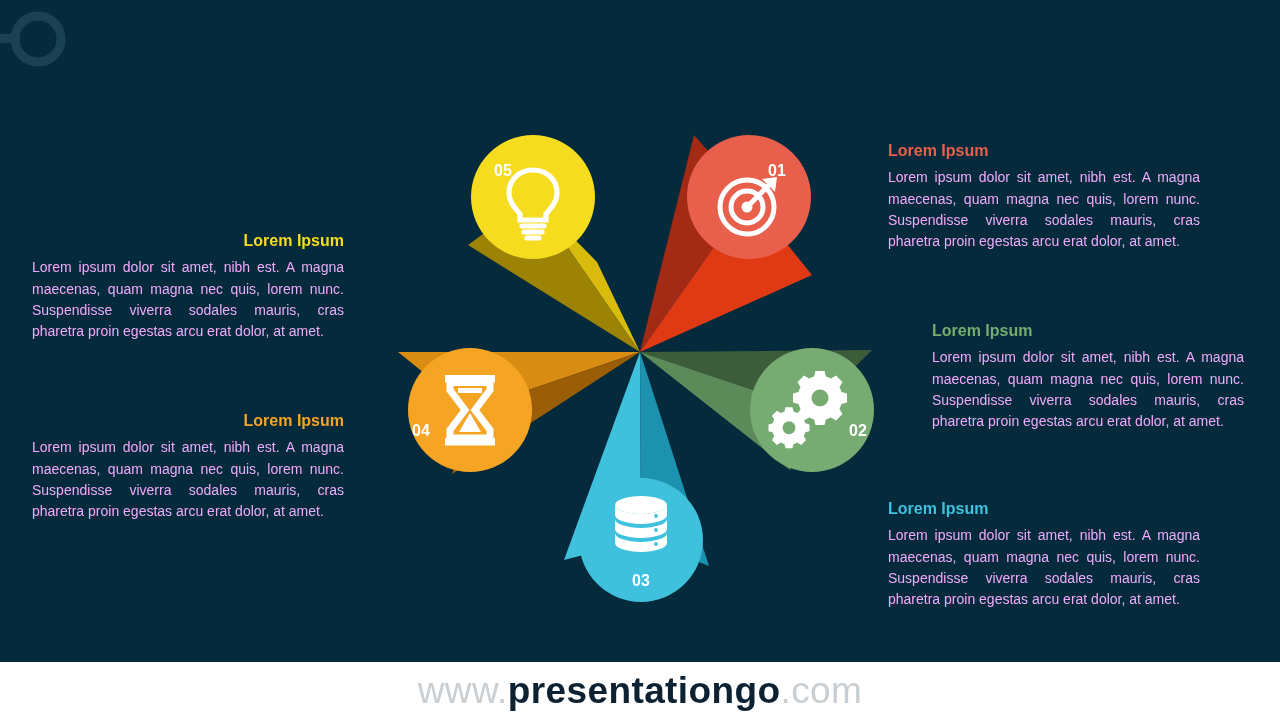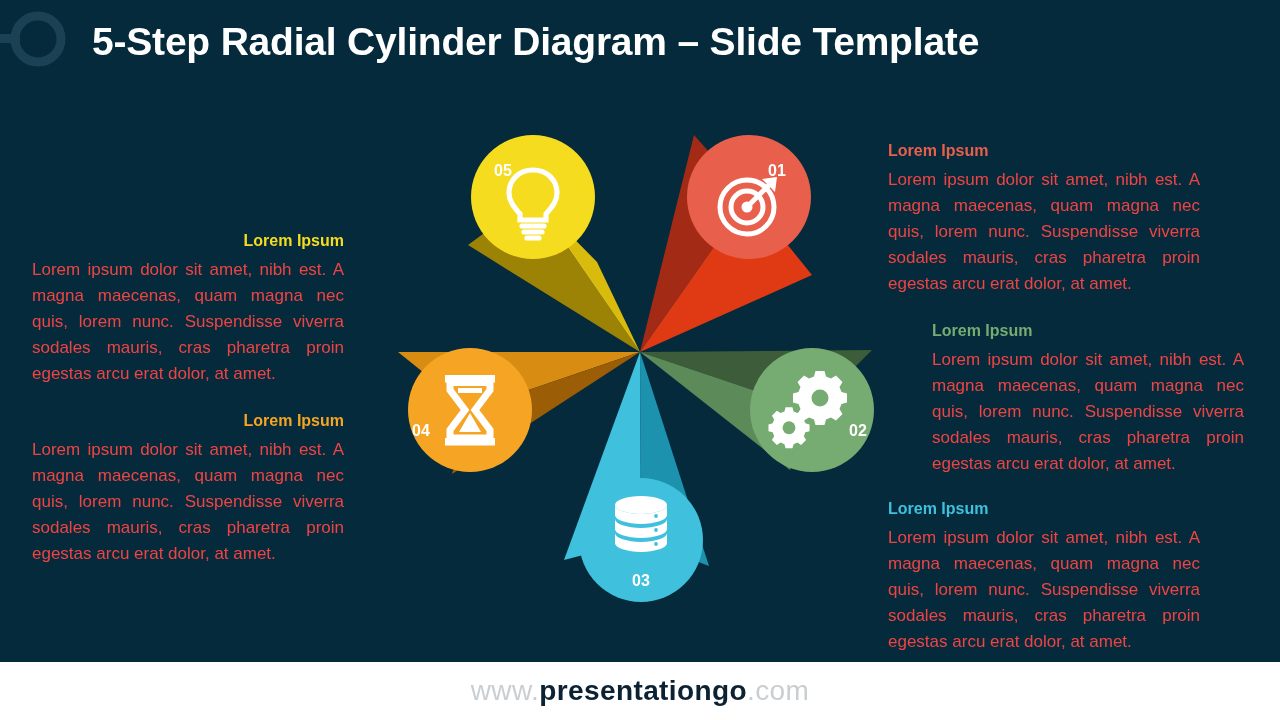--- a/index.html
+++ b/index.html
@@ -49,23 +49,23 @@
   }
   
   .tblock { position:absolute; }
   .tblock .head {
     font-size:16px;
     font-weight:bold;
     line-height:1.2;
     margin-bottom:7px;
   }
   .tblock .body {
-    font-size:17px;
+    font-size:14px;
     line-height:1.53;
-    color:#ef4444;
+    color:#f0abfc;
     text-align:justify;
   }
   .tblock.left .head { text-align:right; }
   .tblock.left .body { text-align:justify; }
 
   #blk-05 { left:32px;  top:231px; width:312px; }
   #blk-04 { left:32px;  top:411px; width:312px; }
   #blk-01 { left:888px; top:141px; width:312px; }
   #blk-02 { left:932px; top:321px; width:312px; }
   #blk-03 { left:888px; top:499px; width:312px; }
@@ -74,21 +74,21 @@
   #footer {
     position:absolute;
     left:0; top:662px;
     width:1280px; height:58px;
     background:#ffffff;
     display:flex;
     align-items:center;
     justify-content:center;
   }
   #footer .url {
-    font-size:28px;
+    font-size:37px;
     letter-spacing:0.4px;
     white-space:nowrap;
   }
   #footer .dim  { color:#c9ced2; font-weight:400; }
   #footer .bold { color:#0c2233; font-weight:700; }
 </style>
 </head>
 <body>
 
 <div id="slide">
@@ -98,21 +98,20 @@
     <svg id="watermark" viewBox="0 0 110 66">
       <g fill="none" stroke="#1b4254" stroke-width="9">
         <circle cx="72" cy="33" r="23"></circle>
       </g>
       <rect x="20" y="28" width="34" height="9" fill="#1b4254"></rect>
       <rect x="-6" y="6" width="26" height="9" fill="#1b4254"></rect>
       <rect x="-6" y="28" width="20" height="9" fill="#1b4254"></rect>
       <rect x="-6" y="50" width="26" height="9" fill="#1b4254"></rect>
     </svg>
 
-    <div id="title">5-Step Radial Cylinder Diagram – Slide Template</div>
 
     <svg id="diagram" viewBox="0 0 1280 662">
       <defs>
         <filter id="softshadow" x="-40%" y="-40%" width="180%" height="180%">
           <feDropShadow dx="4" dy="4" stdDeviation="3" flood-color="#000000" flood-opacity="0.22"></feDropShadow>
         </filter>
       </defs>
 
       <g>
         <polygon points="640,352 468,245 533,197" fill="#9c8205"></polygon>

